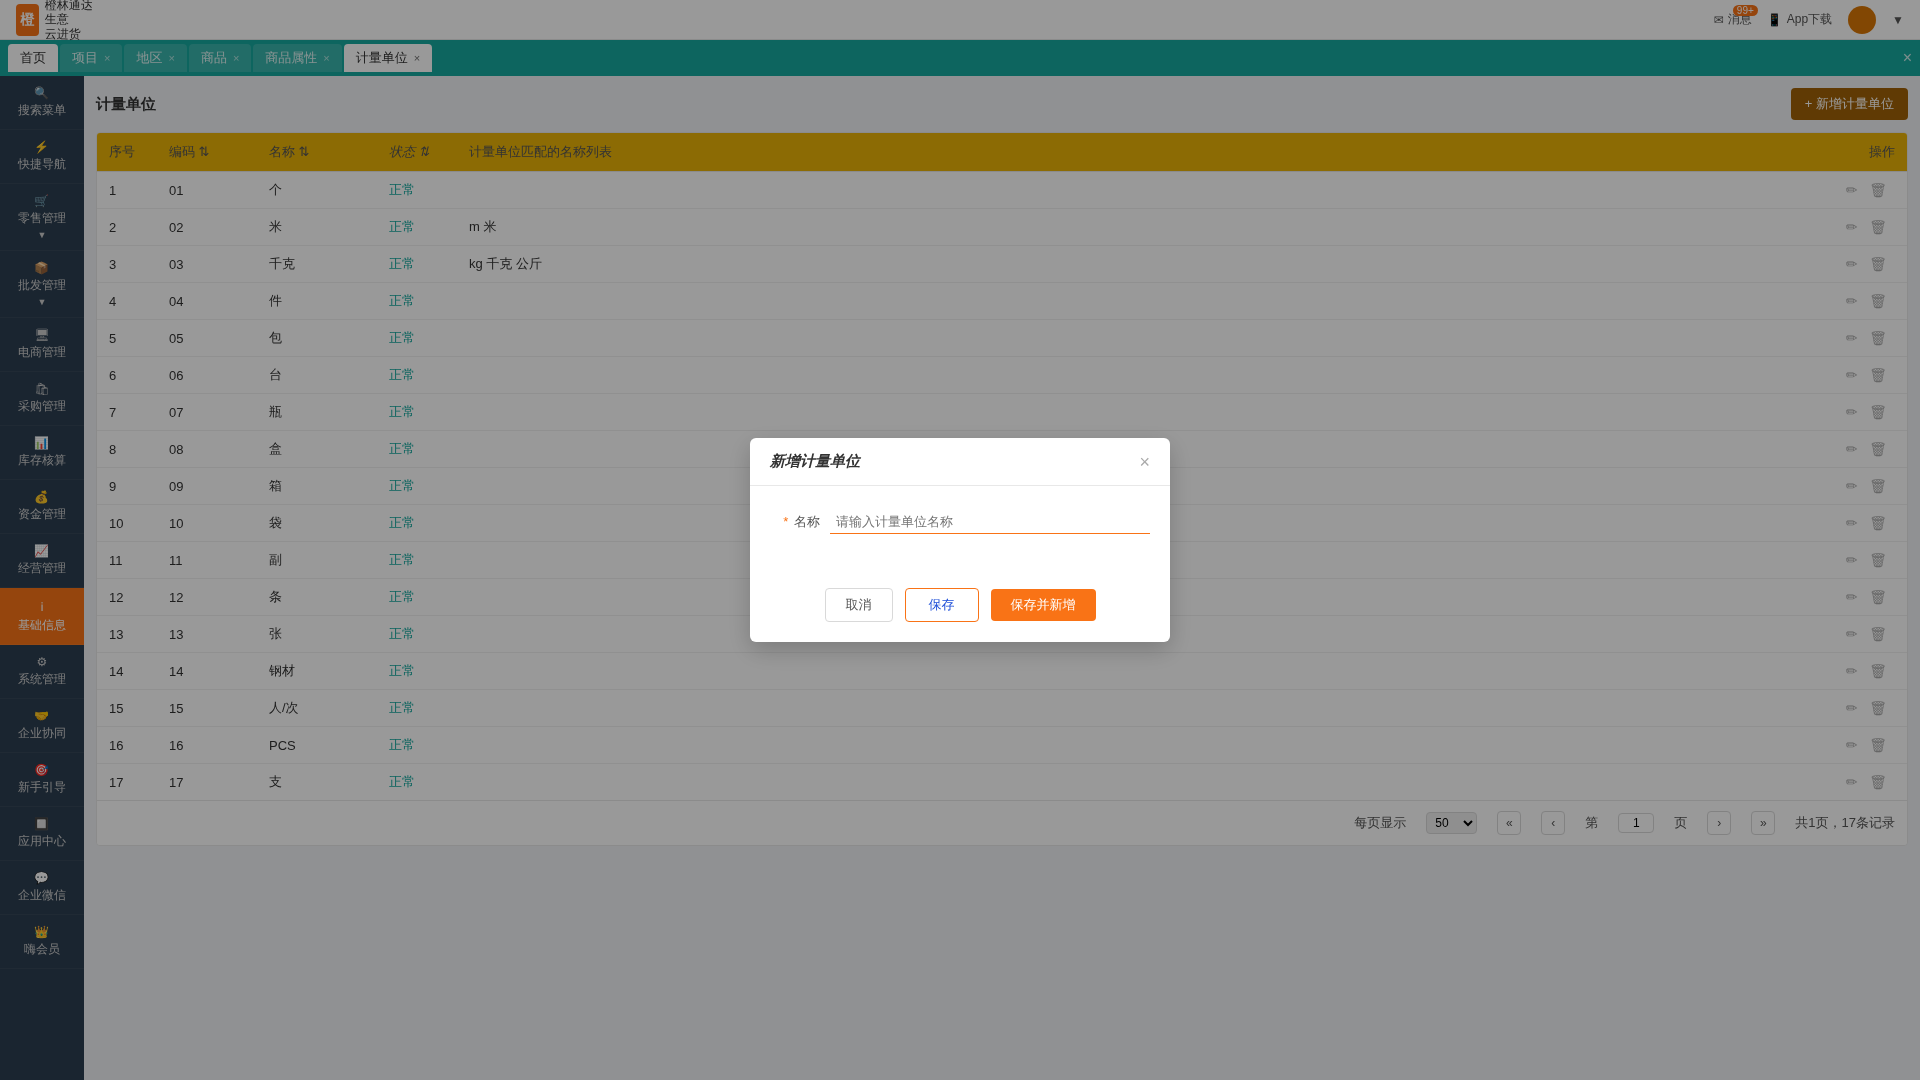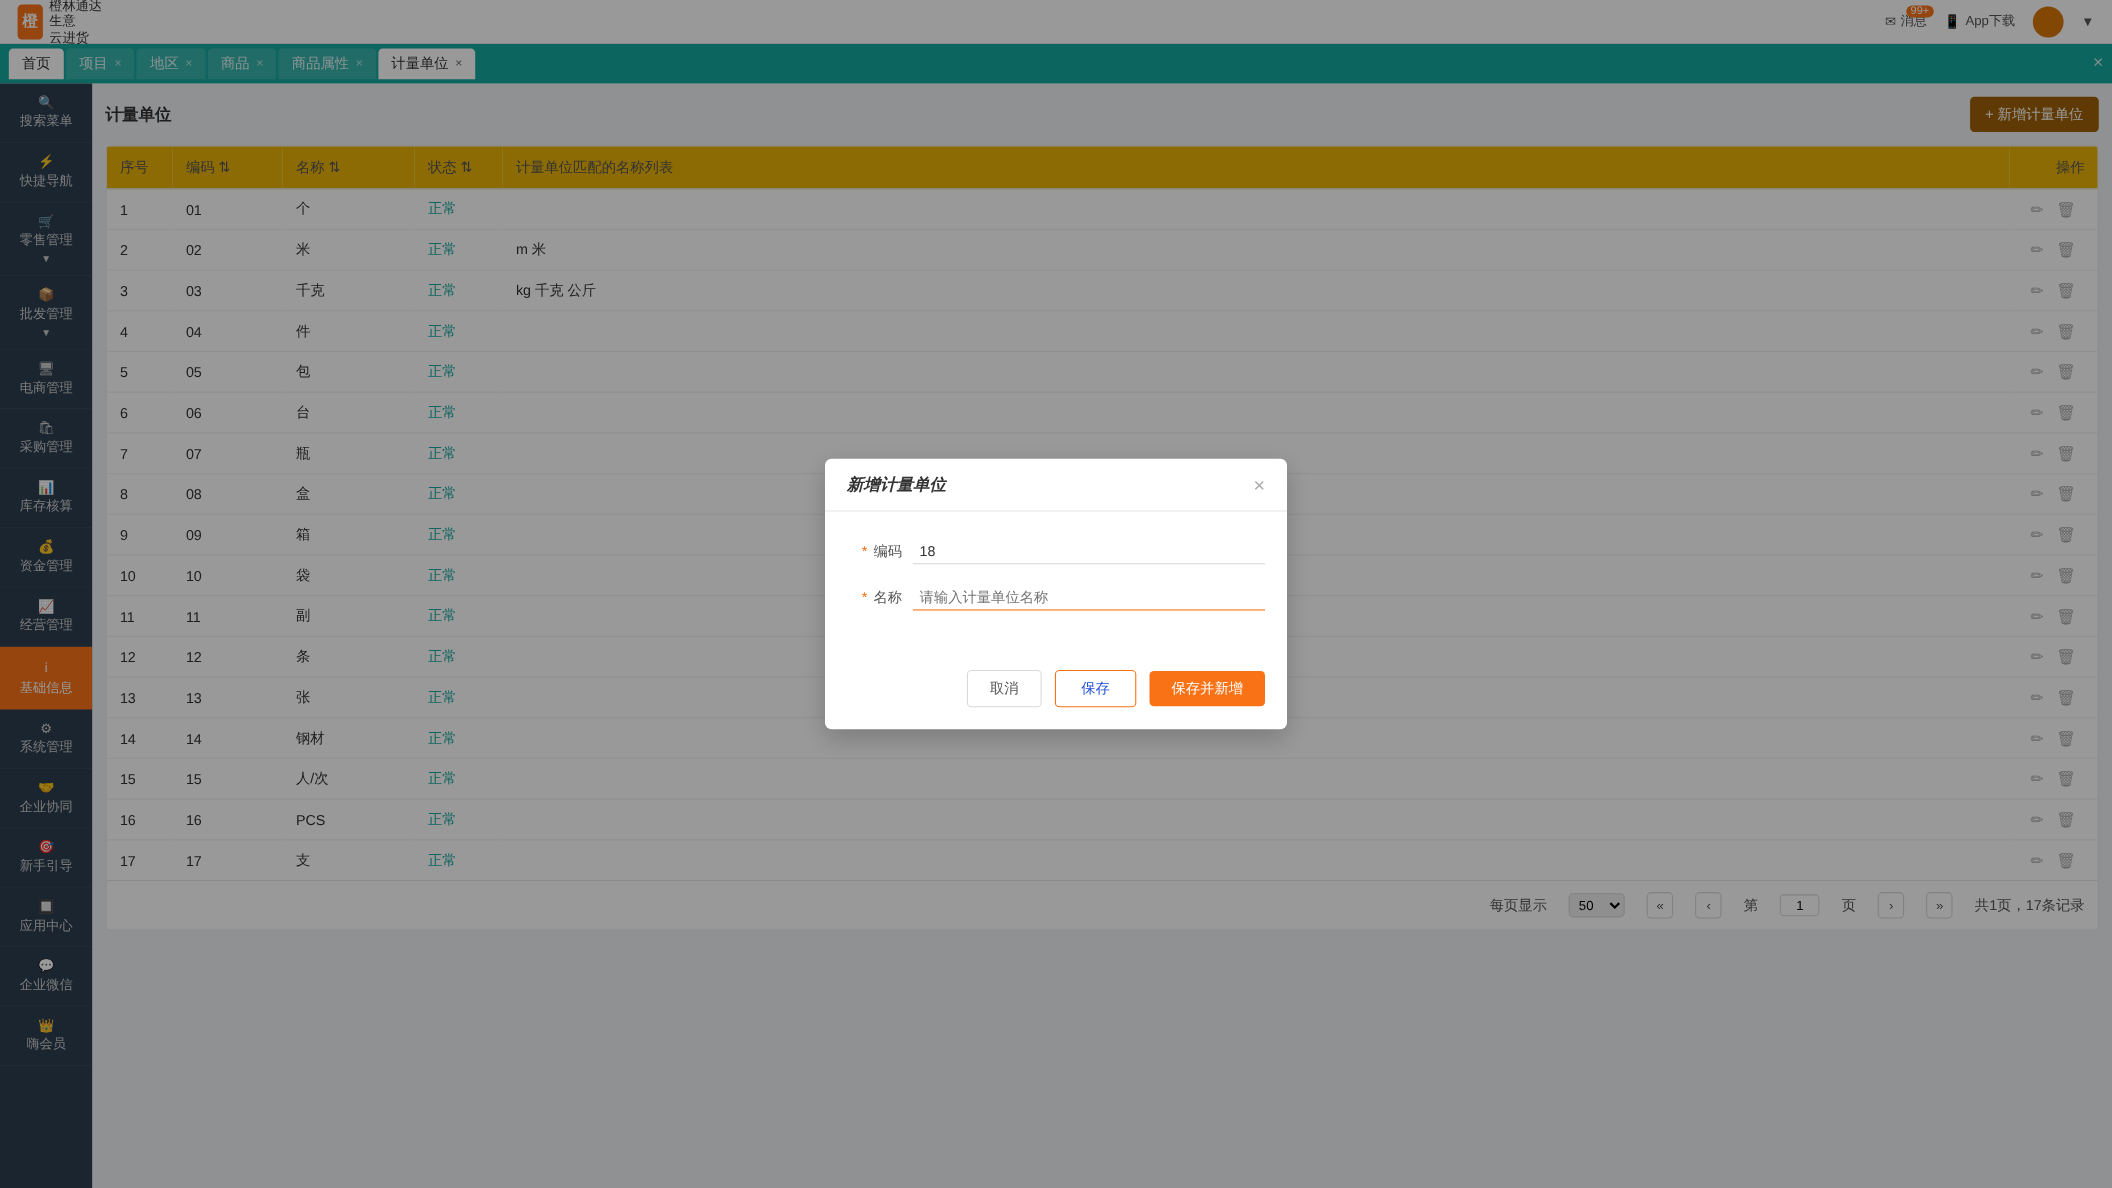--- a/index.html
+++ b/index.html
@@ -220,21 +220,21 @@
       border-bottom: 1px solid #d9d9d9;
       padding: 4px 6px;
       font-size: 13px;
       outline: none;
       color: #333;
     }
     .form-input.active-input { border-bottom-color: #f97316; }
     .modal-footer {
       display: flex;
       align-items: center;
-      justify-content: flex-end;
+      justify-content: center;
       padding: 12px 20px 20px;
       gap: 12px;
     }
     .btn-cancel {
       padding: 7px 20px;
       border: 1px solid #d9d9d9;
       background: #fff;
       color: #555;
       border-radius: 4px;
       cursor: pointer;
@@ -255,21 +255,21 @@
       background: #f97316;
       color: #fff;
       border-radius: 4px;
       cursor: pointer;
       font-size: 13px;
     }
 
     .col-seq { width: 60px; }
     .col-code { width: 100px; }
     .col-name { width: 120px; }
-    .col-status { width: 80px; }
+    .col-status { width: 80px; font-style: italic; }
     .col-match { }
     .col-action { width: 80px; text-align: right; }
   </style>
 </head>
 <body>
 
 <div class="top-bar">
   <div class="top-bar-left">
     <div class="logo-area">
       <div class="logo-icon">橙</div>
@@ -634,27 +634,20 @@
 <div class="modal-overlay">
   <div class="modal">
     <div class="modal-header">
       <span class="modal-title">新增计量单位</span>
       <span class="modal-close">×</span>
     </div>
     <div class="modal-body">
       <div class="form-row">
         <div class="form-label">
           <span class="required-star">*</span>
-          <span>编码</span>
-        </div>
-        <input class="form-input" type="text" value="18" style="">
-      </div>
-      <div class="form-row">
-        <div class="form-label">
-          <span class="required-star">*</span>
           <span>名称</span>
         </div>
         <input class="form-input active-input" type="text" placeholder="请输入计量单位名称" style="">
       </div>
     </div>
     <div class="modal-footer">
       <button class="btn-cancel">取消</button>
       <button class="btn-save">保存</button>
       <button class="btn-save-new">保存并新增</button>
     </div>

